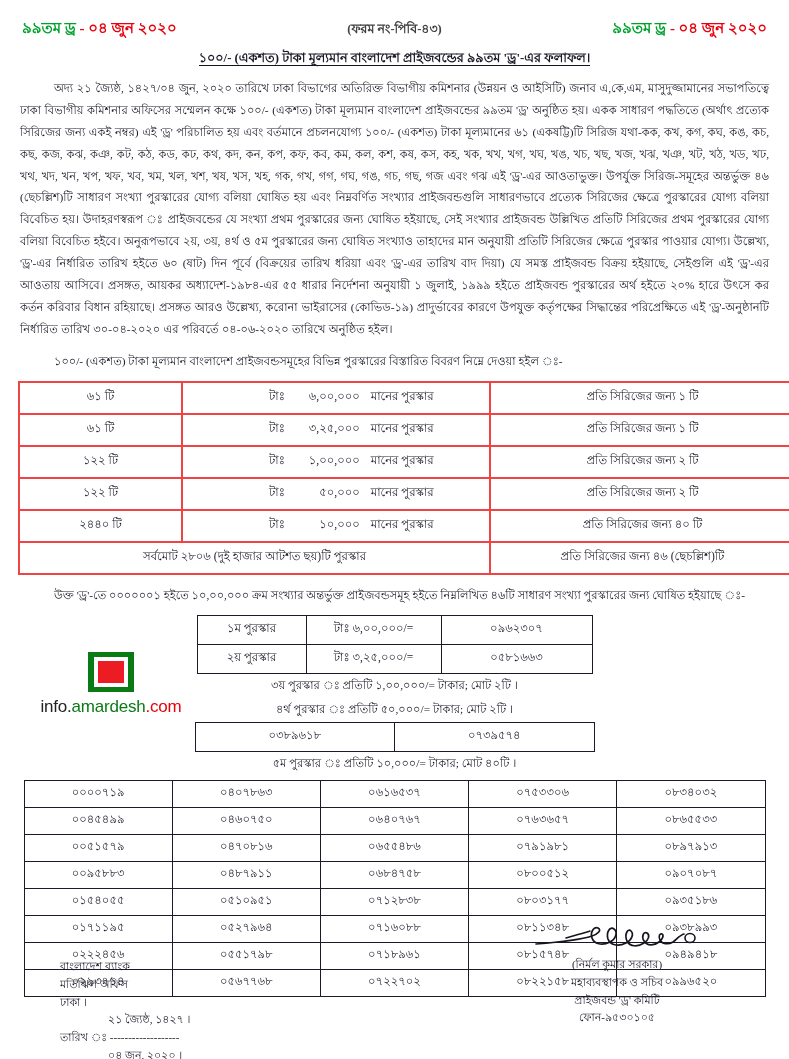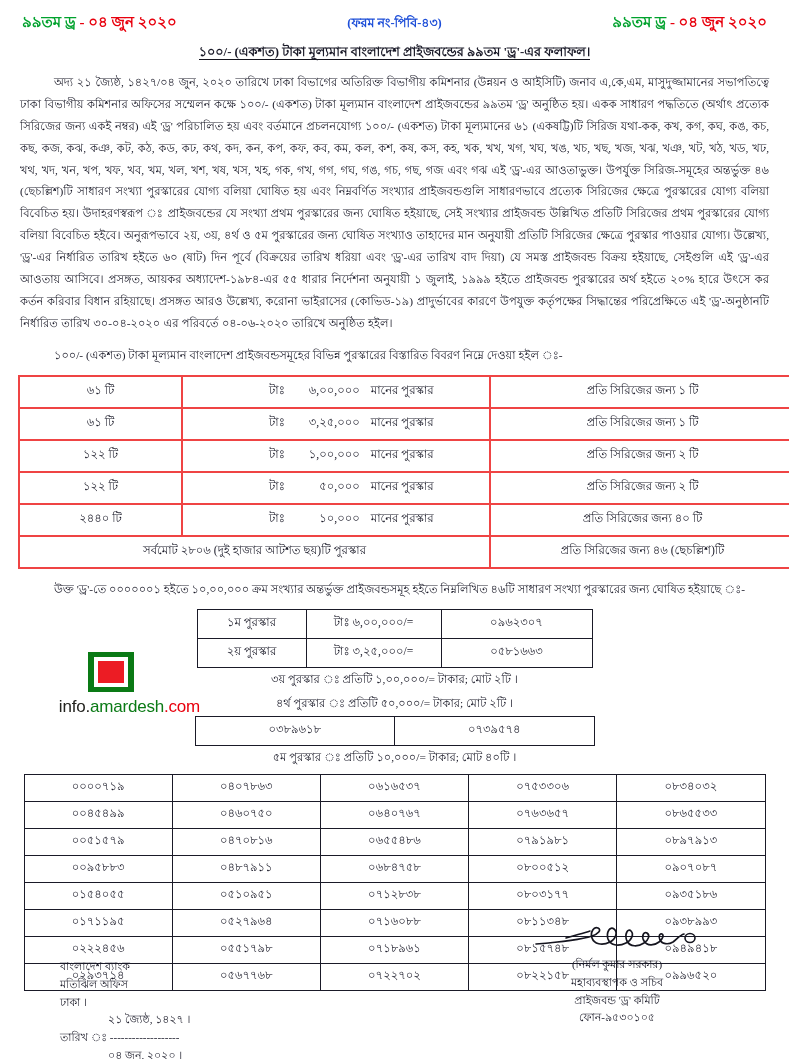--- a/index.html
+++ b/index.html
@@ -23,34 +23,34 @@
     padding: 8px 18px 0 18px;
     position: relative;
   }
 
   
   .hdr-row {
     display: flex;
     align-items: baseline;
     justify-content: space-between;
     padding: 0 4px;
-    margin-top: 2px;
+    margin-top: 8px;
     text-align: right;
   }
   .hdr-draw {
     font-size: 15px;
     font-weight: bold;
     white-space: nowrap;
   }
   .hdr-draw .g { color: #00a22d; }
   .hdr-draw .r { color: #e8000d; }
   .hdr-form {
     font-size: 12.5px;
     font-weight: bold;
-    color: #1d4ed8;
+    color: #404040;
   }
   .title-line {
     text-align: center;
     margin-top: 7px;
     margin-bottom: 2px;
   }
   .title-line span {
     font-size: 12.8px;
     font-weight: bold;
     border-bottom: 1px solid #14141e;
@@ -177,21 +177,20 @@
     height: 22px;
     background: #ec1c24;
     border: 4px solid #ffffff;
     box-sizing: content-box;
   }
   .logo-text {
     font-family: "Liberation Sans", sans-serif;
     font-size: 17px;
     margin-top: 5px;
     letter-spacing: -0.2px;
-    text-align: right;
   }
   .logo-text .t1 { color: #23231f; }
   .logo-text .t2 { color: #0a7a15; }
   .logo-text .t3 { color: #e8000d; }
 
   
   .footer {
     position: absolute;
     left: 18px;
     right: 18px;

